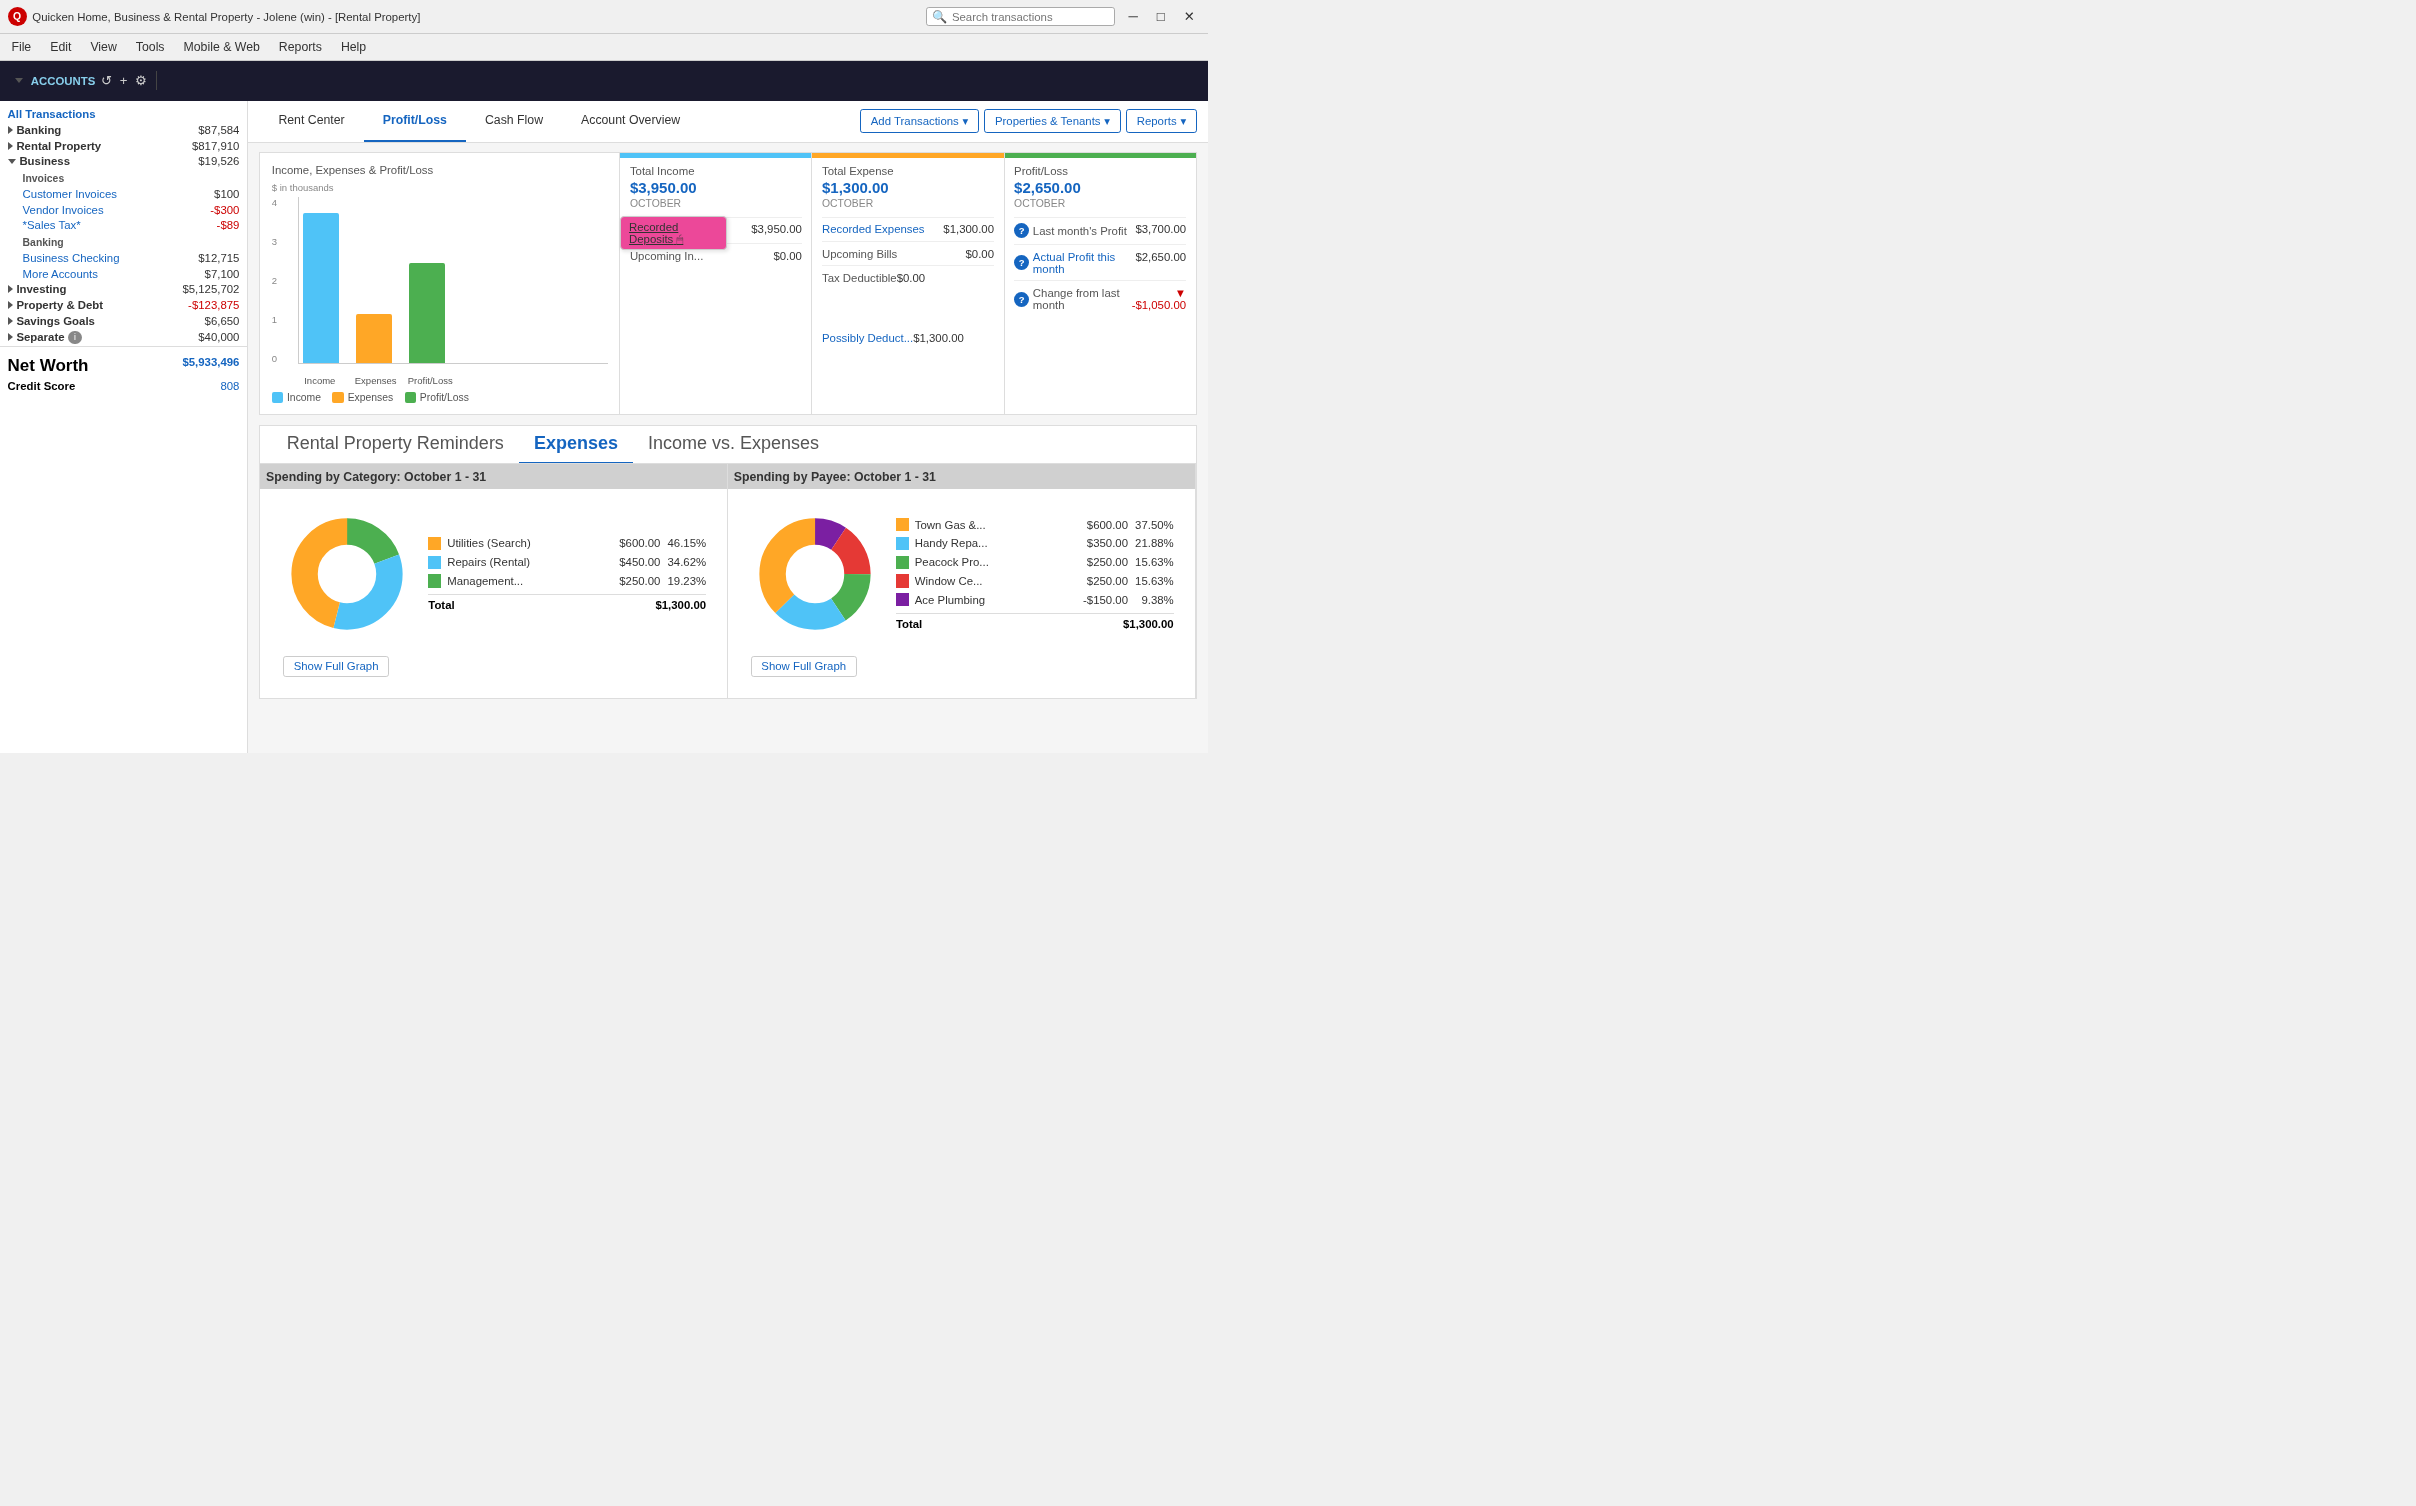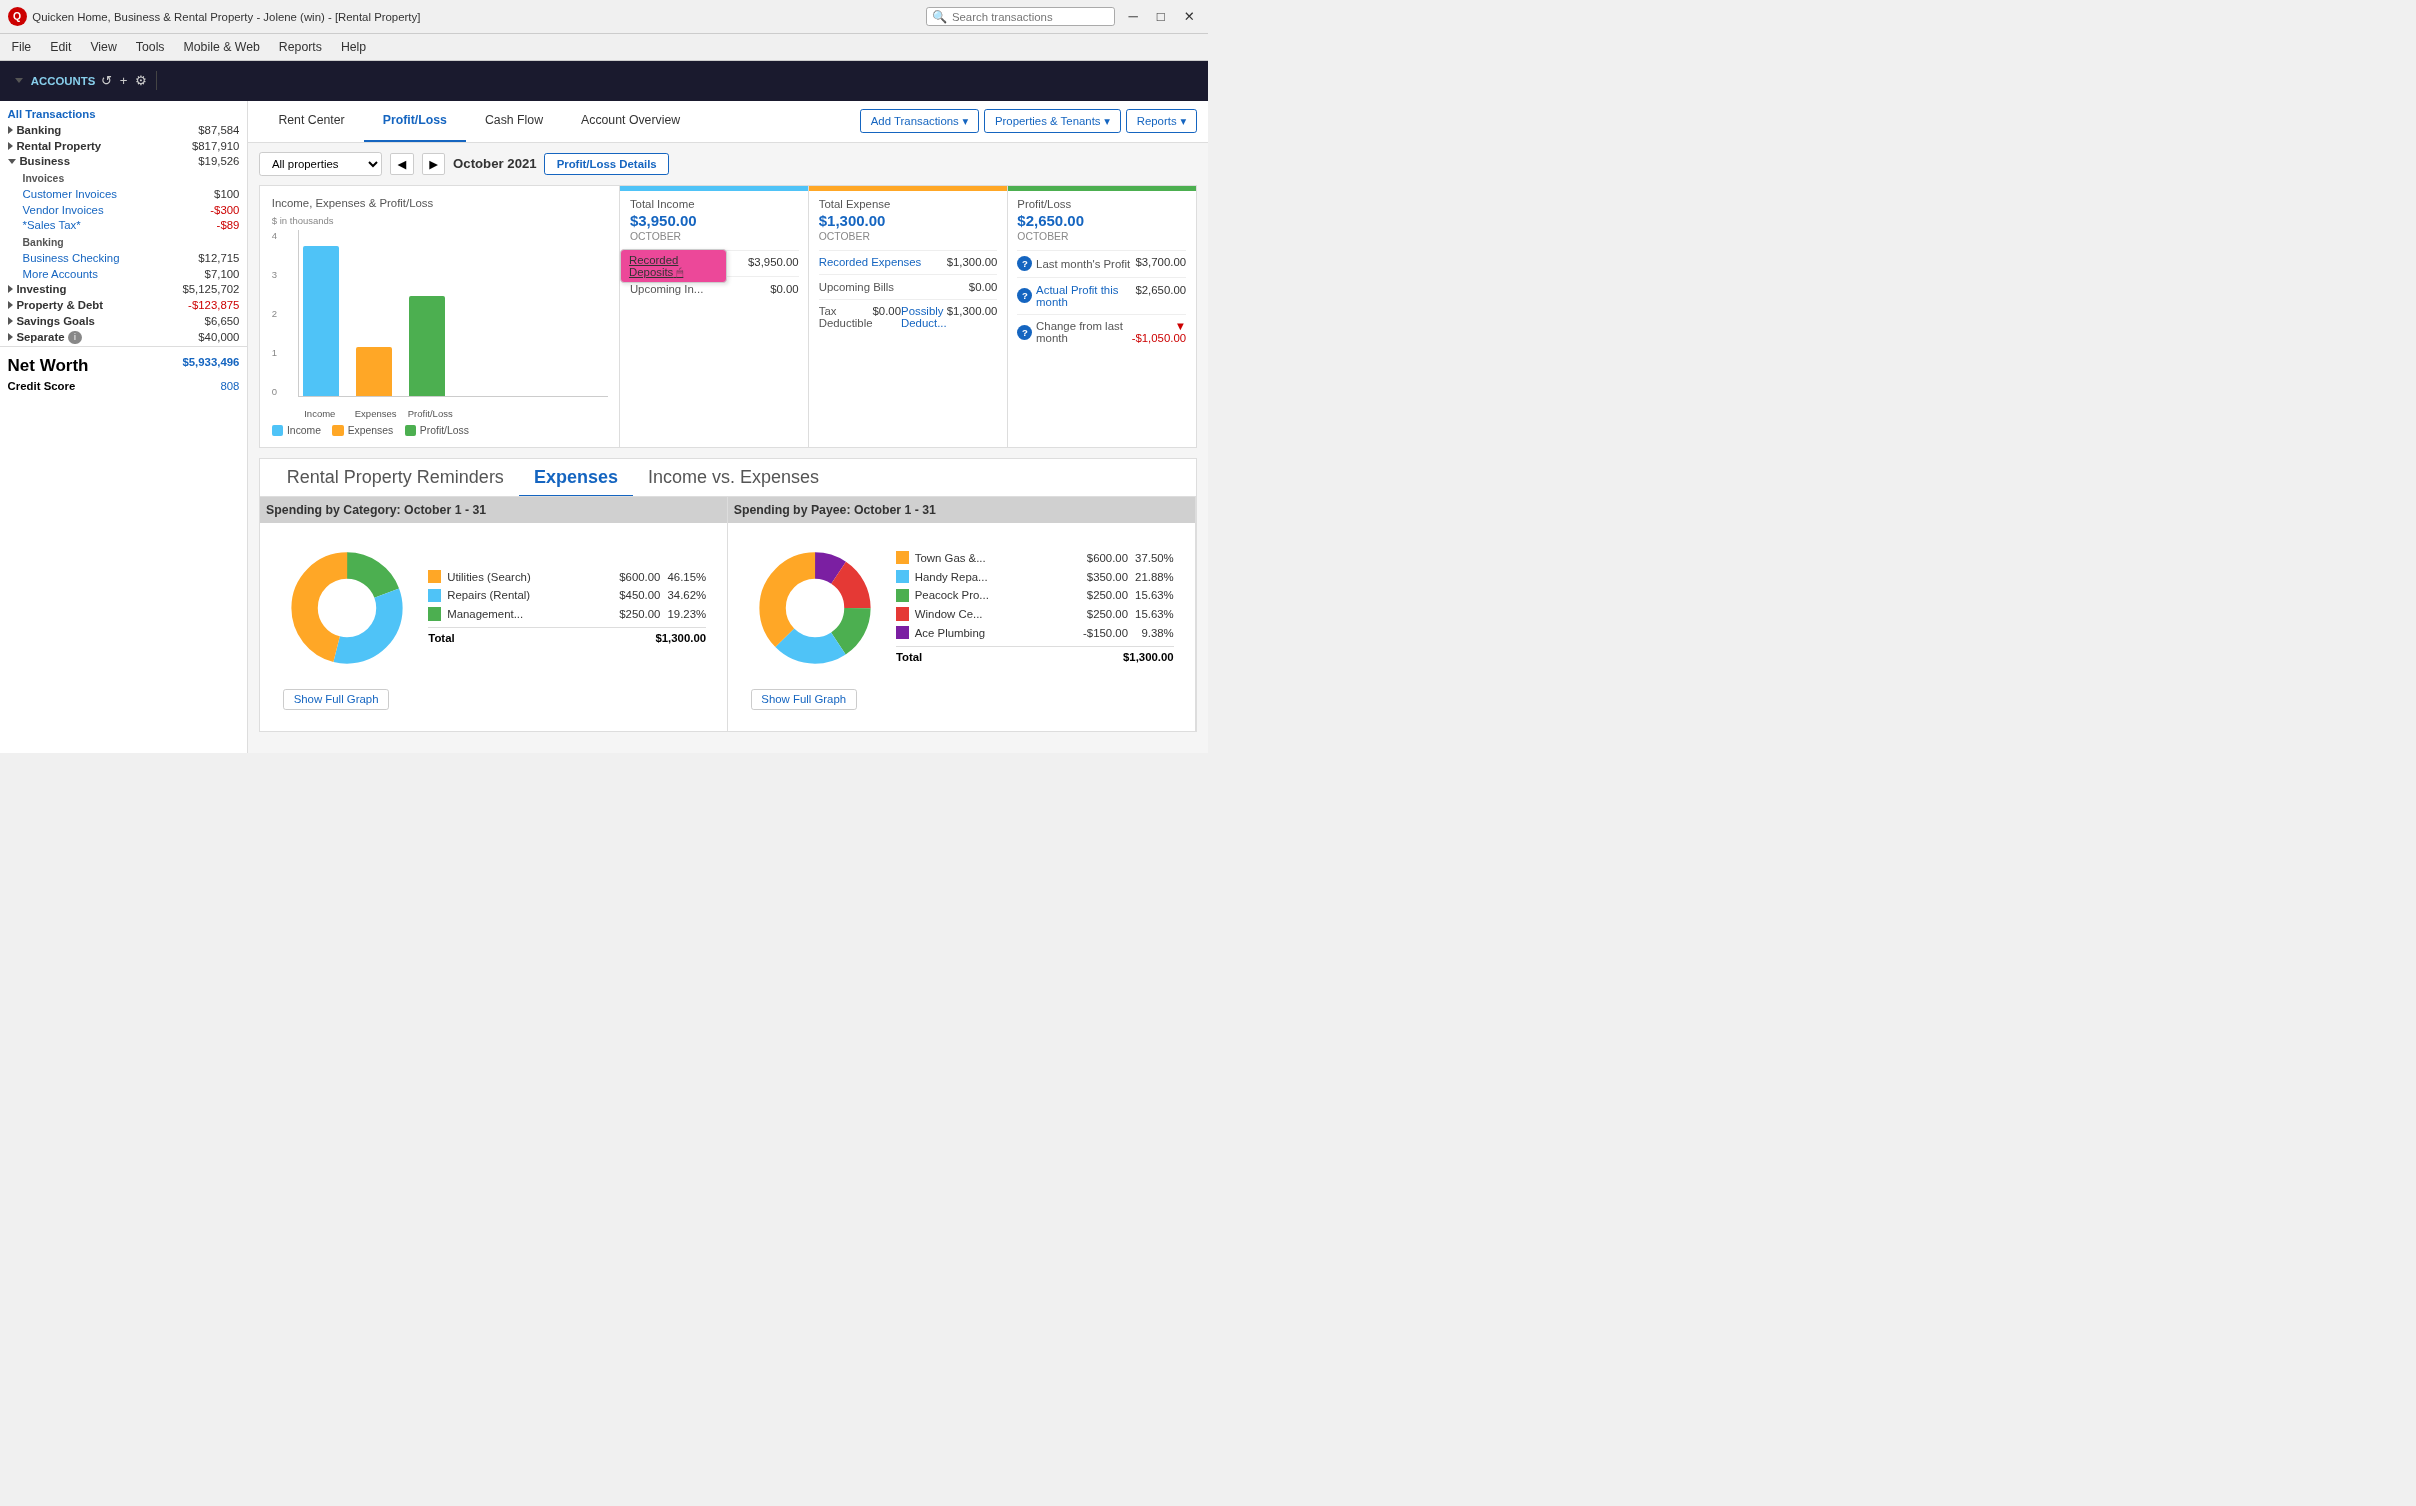--- a/index.html
+++ b/index.html
@@ -300,29 +300,20 @@
         </button>
         <button class="action-btn">
           <span>Reports</span>
           <span>▾</span>
         </button>
       </div>
     </div>
 
     <div class="content-area">
 
-      <div class="toolbar-row">
-        <select class="prop-select">
-          <option>All properties</option>
-        </select>
-        <button class="nav-arrow">◀</button>
-        <button class="nav-arrow">▶</button>
-        <span class="month-label">October 2021</span>
-        <button class="detail-btn">Profit/Loss Details</button>
-      </div>
 
       <div class="summary-section">
 
         <div class="chart-area">
           <div class="chart-title">Income, Expenses &amp; Profit/Loss</div>
           <div class="chart-scale">$ in thousands</div>
           <div style="position:relative; height:189px; display:flex; padding-left:26.5px; padding-bottom:23px;">
 
             <div style="position:absolute;left:0;top:0;height:167px;display:flex;flex-direction:column;justify-content:space-between;">
               <span style="font-size:9.5px;color:#888;">4</span>
@@ -395,21 +386,21 @@
             <div class="panel-amount">$1,300.00</div>
             <div class="panel-month">OCTOBER</div>
             <div class="panel-row">
               <span class="panel-row-label link">Recorded Expenses</span>
               <span class="panel-row-amount">$1,300.00</span>
             </div>
             <div class="panel-row">
               <span class="panel-row-label">Upcoming Bills</span>
               <span class="panel-row-amount">$0.00</span>
             </div>
-            <div class="panel-row" style="flex-direction:row;">
+            <div class="panel-row" style="flex-direction:column;gap:48px;">
               <div style="display:flex;justify-content:space-between;">
                 <span class="panel-row-label">Tax Deductible</span>
                 <span class="panel-row-amount">$0.00</span>
               </div>
               <div style="display:flex;justify-content:space-between;">
                 <span class="panel-row-label link">Possibly Deduct...</span>
                 <span class="panel-row-amount">$1,300.00</span>
               </div>
             </div>
           </div>

